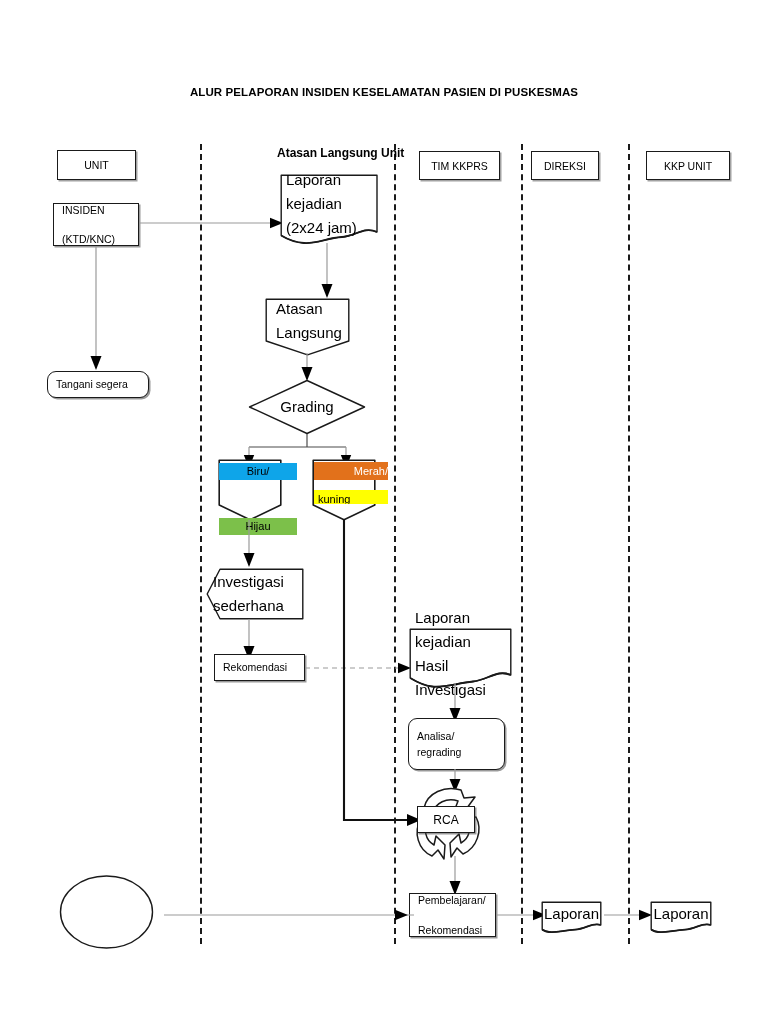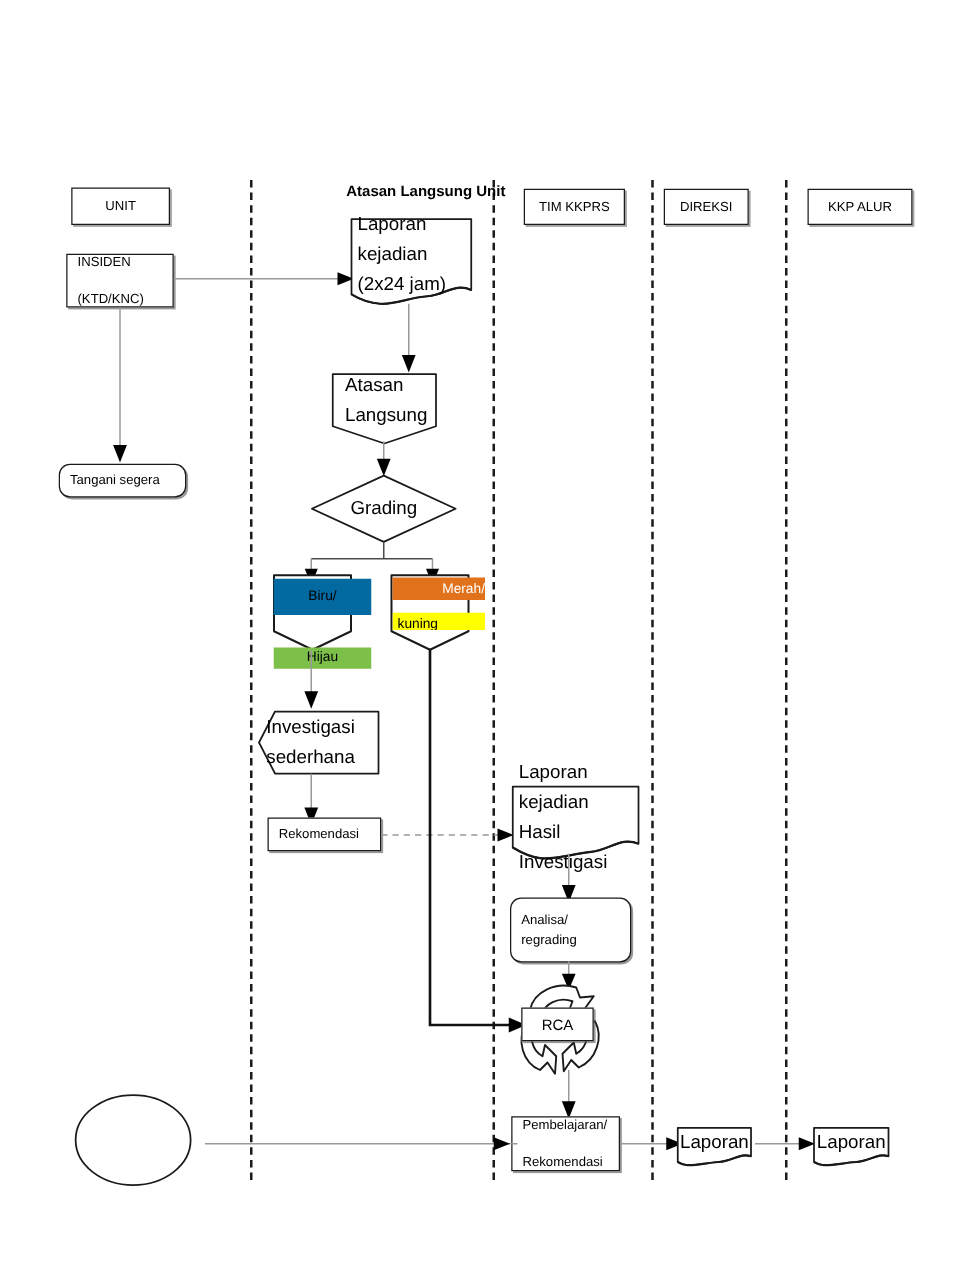--- a/index.html
+++ b/index.html
@@ -109,20 +109,21 @@
     background: #ffffff;
     border: 1.3px solid #1a1a1a;
     box-shadow: 1.5px 1.5px 0 rgba(70,70,70,0.55);
   }
 </style>
 </head>
 <body>
 
 <div id="canvas">
 
+  <div class="title">ALUR PELAPORAN INSIDEN KESELAMATAN PASIEN DI PUSKESMAS</div>
 
   <div class="lane-div" style="left:200px; top:144px; height:800px;"></div>
   <div class="lane-div" style="left:394px; top:144px; height:800px;"></div>
   <div class="lane-div" style="left:521px; top:144px; height:800px;"></div>
   <div class="lane-div" style="left:628px; top:144px; height:800px;"></div>
 
   <div class="hdr" style="left:57px; top:150px; width:79px; height:30px;">
     <span>UNIT</span>
   </div>
 
@@ -132,21 +133,21 @@
 
   <div class="hdr" style="left:419px; top:151px; width:81px; height:29px;">
     <span>TIM KKPRS</span>
   </div>
 
   <div class="hdr" style="left:531px; top:151px; width:68px; height:29px;">
     <span>DIREKSI</span>
   </div>
 
   <div class="hdr" style="left:646px; top:151px; width:84px; height:29px;">
-    <span>KKP ALUR</span>
+    <span>KKP UNIT</span>
   </div>
 
   <div class="node" style="left:53px; top:203px; width:86px; height:43px;">
     <span>INSIDEN</span>
     <span>(KTD/KNC)</span>
   </div>
 
   <div class="node rounded center" style="left:47px; top:371px; width:102px; height:27px;">
     <span>Tangani segera</span>
   </div>
@@ -220,21 +221,21 @@
       <polygon points="111,34 105.8,21 116.2,21" fill="#000000"></polygon>
     </svg>
   </div>
 
   <div class="shape-wrap" style="left:218px; top:459px;">
     <svg width="64" height="62" viewBox="0 0 64 62">
       <path d="M1.2,1.2 H62.8 V46 L32,60.8 L1.2,46 Z" fill="#ffffff" stroke="#1a1a1a" stroke-width="1.6" stroke-linejoin="round"></path>
     </svg>
   </div>
 
-  <div class="grade-row" style="left:219px; top:463px; width:78px; height:29px; background:#0369a1;">
+  <div class="grade-row" style="left:219px; top:463px; width:78px; height:17px; background:#0ea5e9;">
     <span>Biru/</span>
   </div>
   <div class="grade-row" style="left:219px; top:518px; width:78px; height:17px; background:#7cc04a;">
     <span>Hijau</span>
   </div>
 
   <div class="shape-wrap" style="left:312px; top:459px;">
     <svg width="64" height="62" viewBox="0 0 64 62">
       <path d="M1.2,1.2 H62.8 V46 L32,60.8 L1.2,46 Z" fill="#ffffff" stroke="#1a1a1a" stroke-width="1.6" stroke-linejoin="round"></path>
     </svg>

